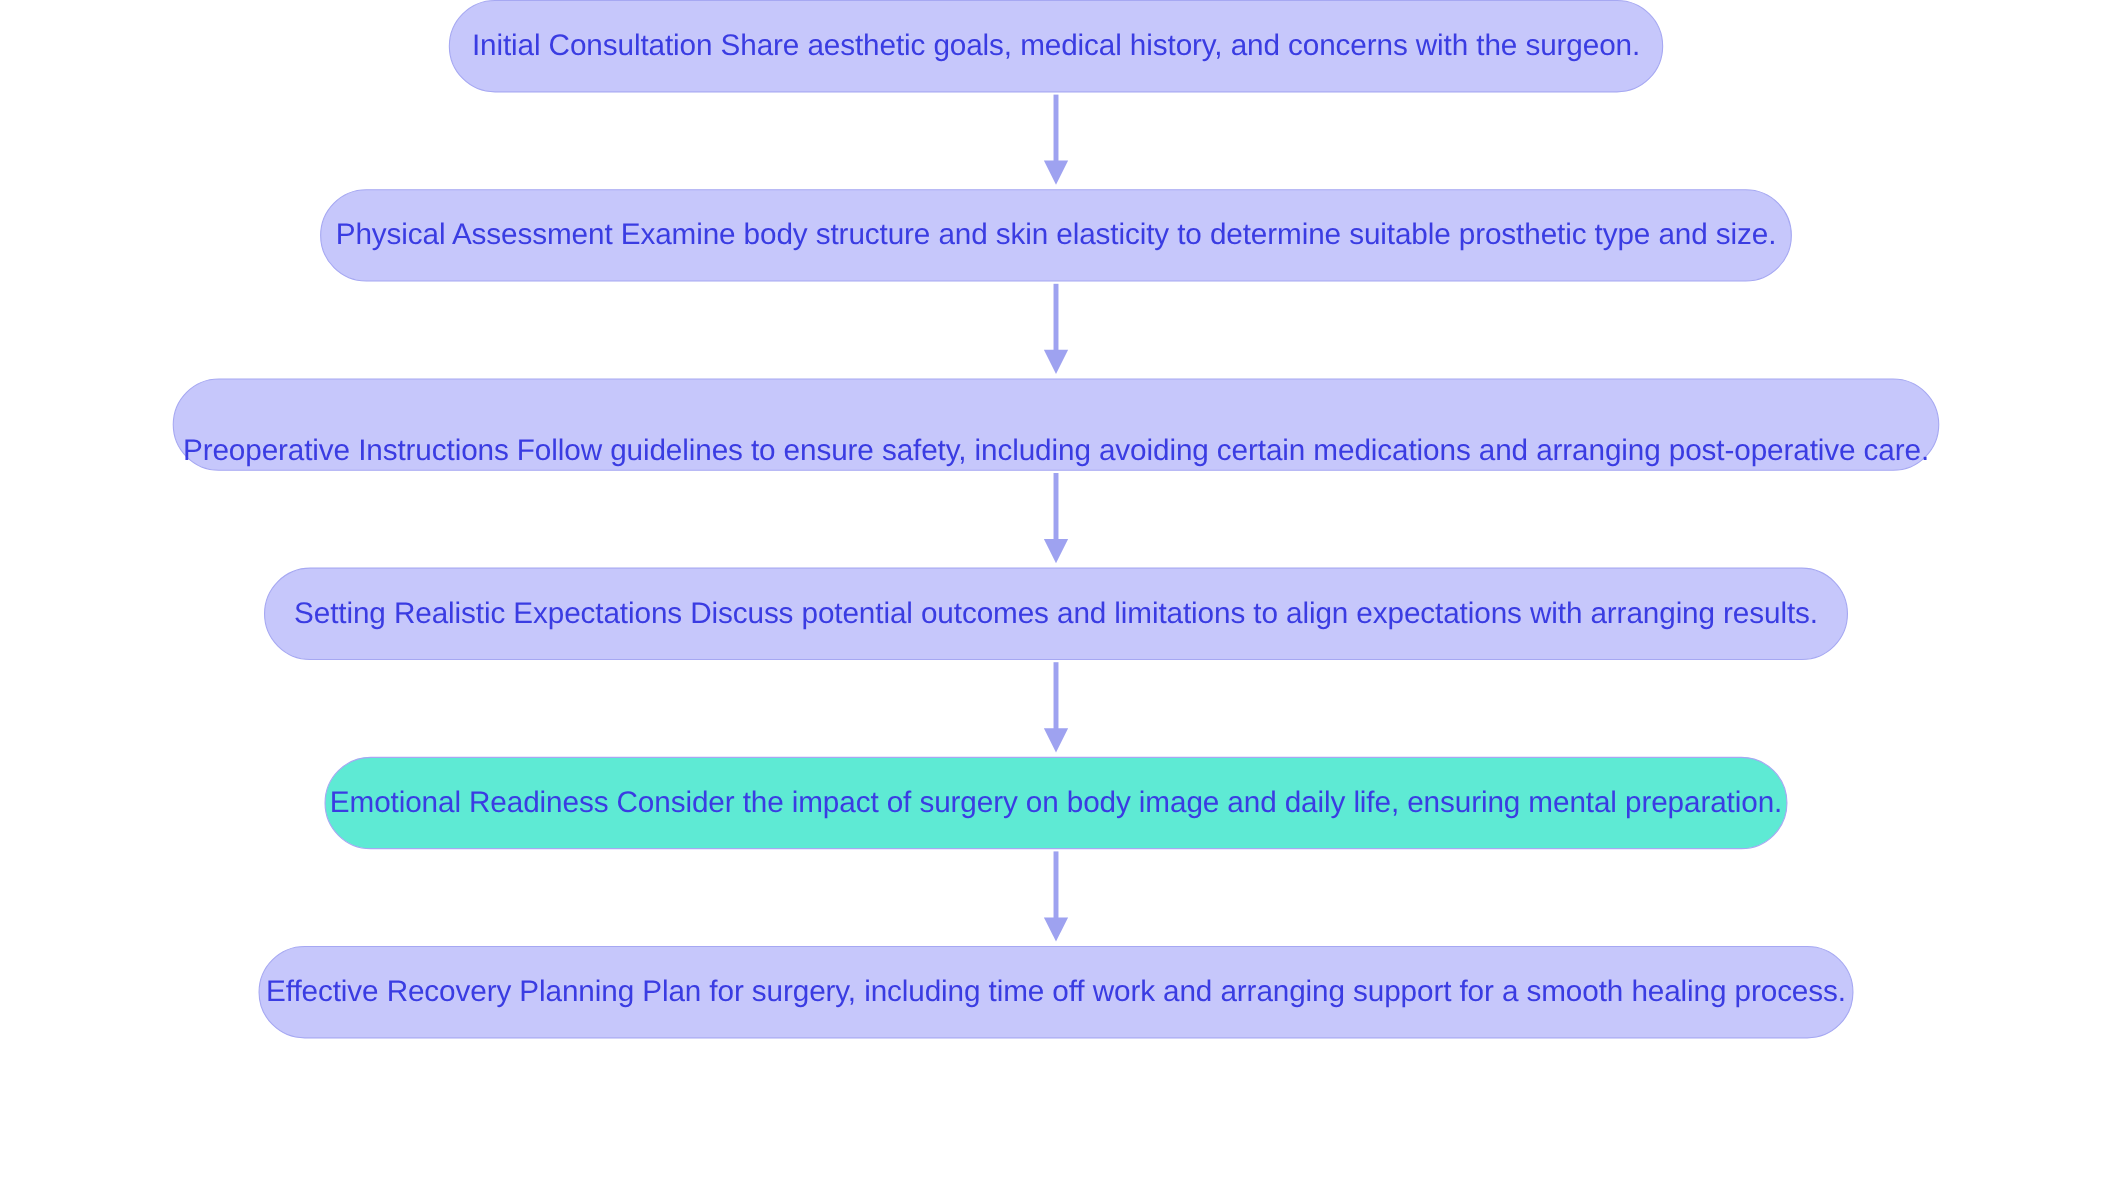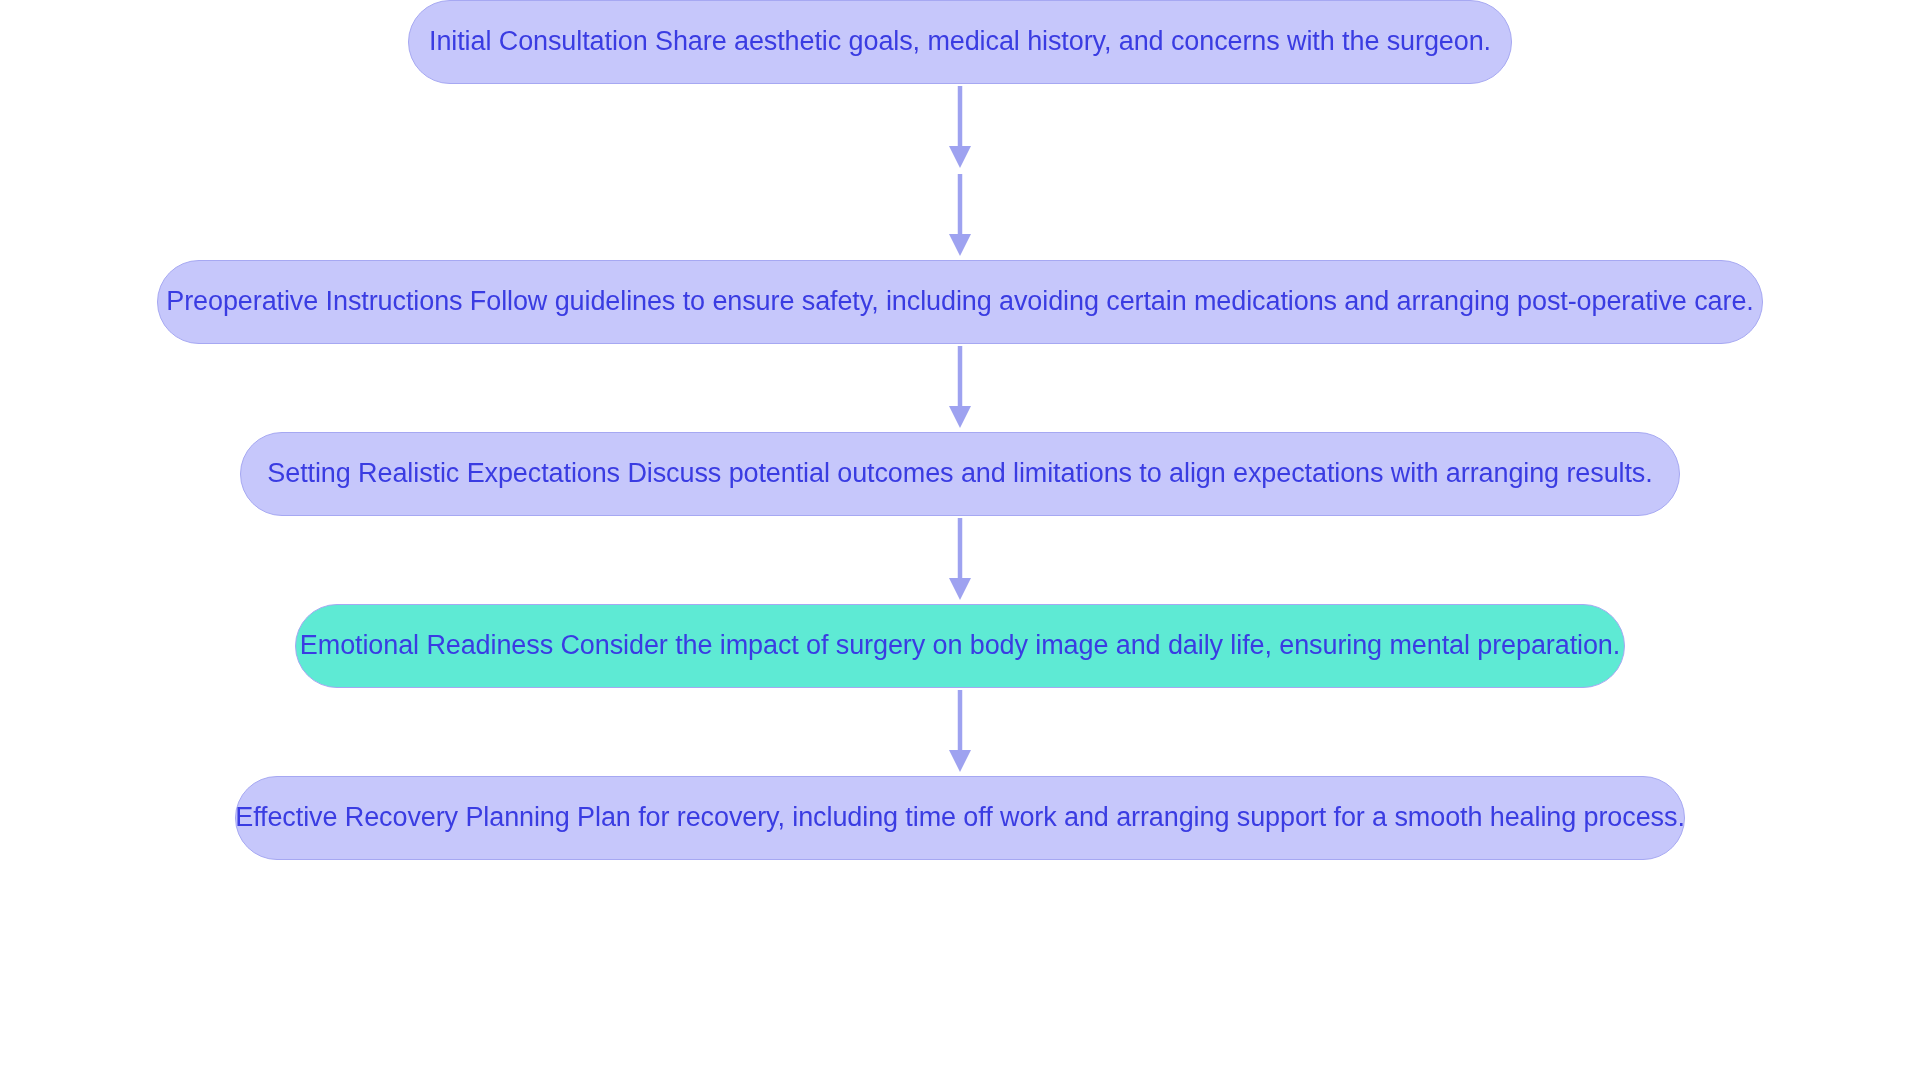--- a/index.html
+++ b/index.html
@@ -78,30 +78,35 @@
       </div>
     </div>
 
     <div class="connector">
       <svg class="arrow-svg" width="26" height="84" viewBox="0 0 26 84">
         <line x1="13" y1="0" x2="13" y2="62" stroke="#9ea2f0" stroke-width="4.5"></line>
         <polygon points="13,82 2,60 24,60" fill="#9ea2f0"></polygon>
       </svg>
     </div>
 
+    <div class="node-row">
+      <div class="node" style="width: 1338px; background: rgb(198, 199, 251); border-color: rgb(166, 168, 242); color: rgb(58, 60, 226);">
+        <span>Physical Assessment Examine body structure and skin elasticity to determine suitable prosthetic type and size.</span>
+      </div>
+    </div>
 
     <div class="connector">
       <svg class="arrow-svg" width="26" height="84" viewBox="0 0 26 84">
         <line x1="13" y1="0" x2="13" y2="62" stroke="#9ea2f0" stroke-width="4.5"></line>
         <polygon points="13,82 2,60 24,60" fill="#9ea2f0"></polygon>
       </svg>
     </div>
 
     <div class="node-row">
-      <div class="node" style="width: 1606px; background: rgb(198, 199, 251); border-color: rgb(166, 168, 242); color: rgb(58, 60, 226);">
+      <div class="node" style="width: 1606px; background: rgb(198, 199, 251); border-color: rgb(166, 168, 242); color: rgb(58, 60, 226); align-items: flex-end;">
         <span>Preoperative Instructions Follow guidelines to ensure safety, including avoiding certain medications and arranging post-operative care.</span>
       </div>
     </div>
 
     <div class="connector">
       <svg class="arrow-svg" width="26" height="84" viewBox="0 0 26 84">
         <line x1="13" y1="0" x2="13" y2="62" stroke="#9ea2f0" stroke-width="4.5"></line>
         <polygon points="13,82 2,60 24,60" fill="#9ea2f0"></polygon>
       </svg>
     </div>
@@ -127,18 +132,18 @@
 
     <div class="connector">
       <svg class="arrow-svg" width="26" height="84" viewBox="0 0 26 84">
         <line x1="13" y1="0" x2="13" y2="62" stroke="#9ea2f0" stroke-width="4.5"></line>
         <polygon points="13,82 2,60 24,60" fill="#9ea2f0"></polygon>
       </svg>
     </div>
 
     <div class="node-row">
       <div class="node" style="width: 1450px; background: rgb(198, 199, 251); border-color: rgb(166, 168, 242); color: rgb(58, 60, 226);">
-        <span>Effective Recovery Planning Plan for recovery, including time off work and arranging support for a smooth healing process.</span>
+        <span>Effective Recovery Planning Plan for surgery, including time off work and arranging support for a smooth healing process.</span>
       </div>
     </div>
 
   </div>
 </div>
 
 </body></html>

